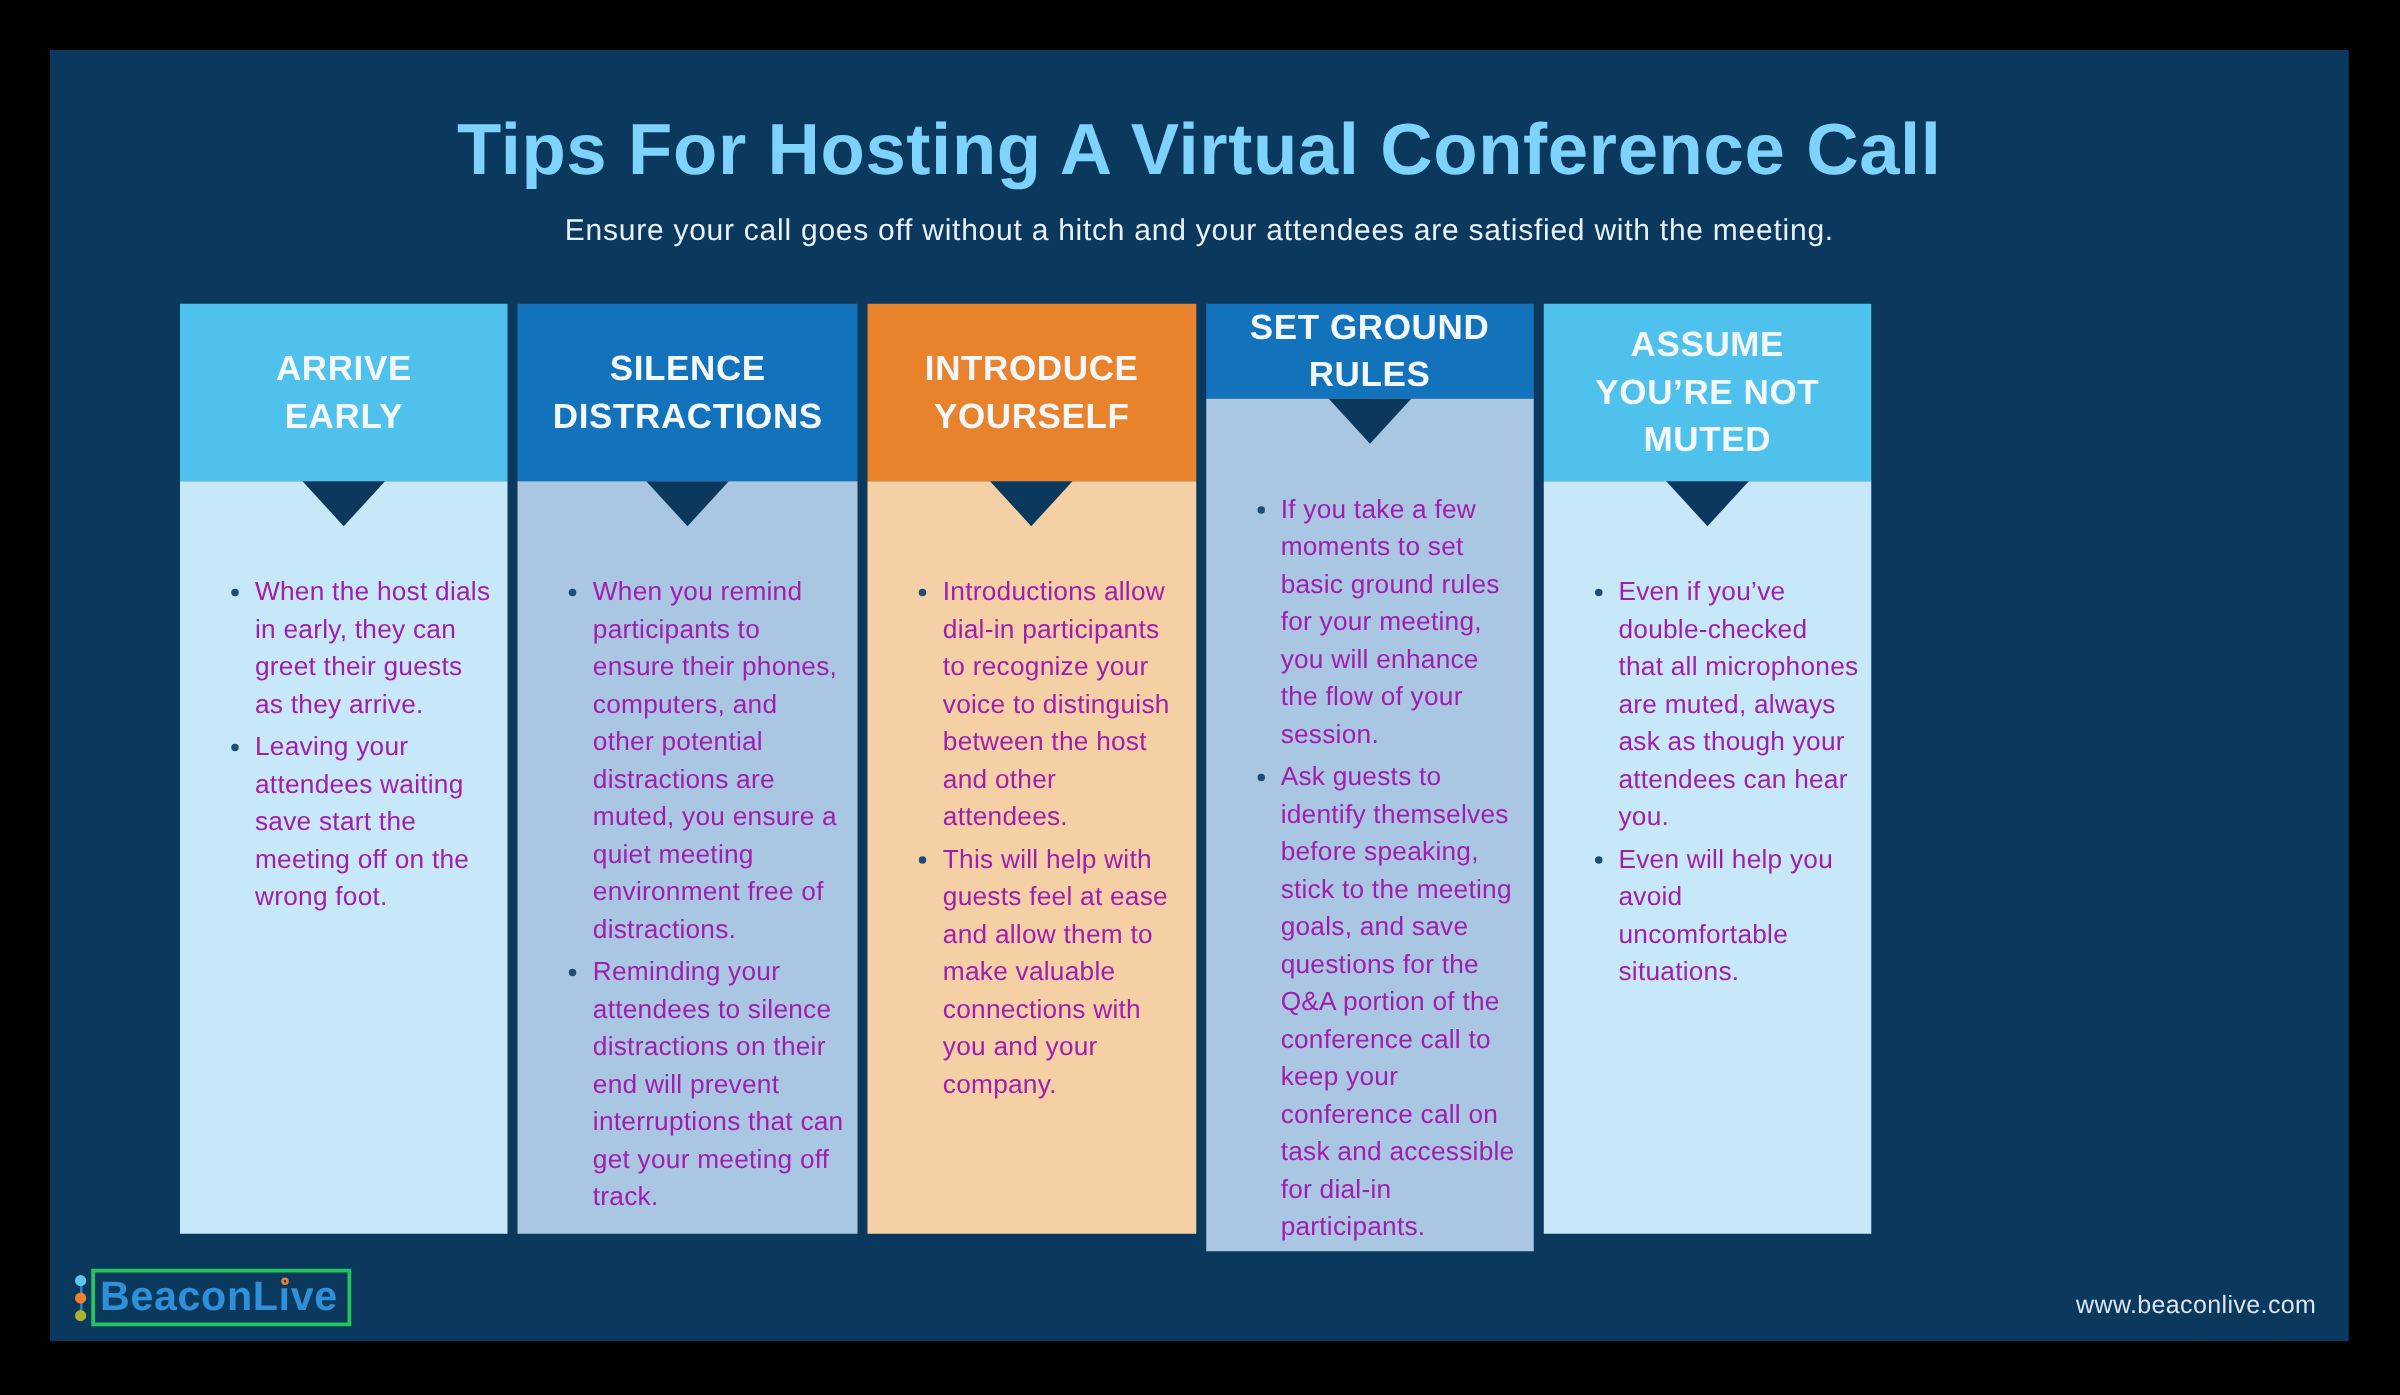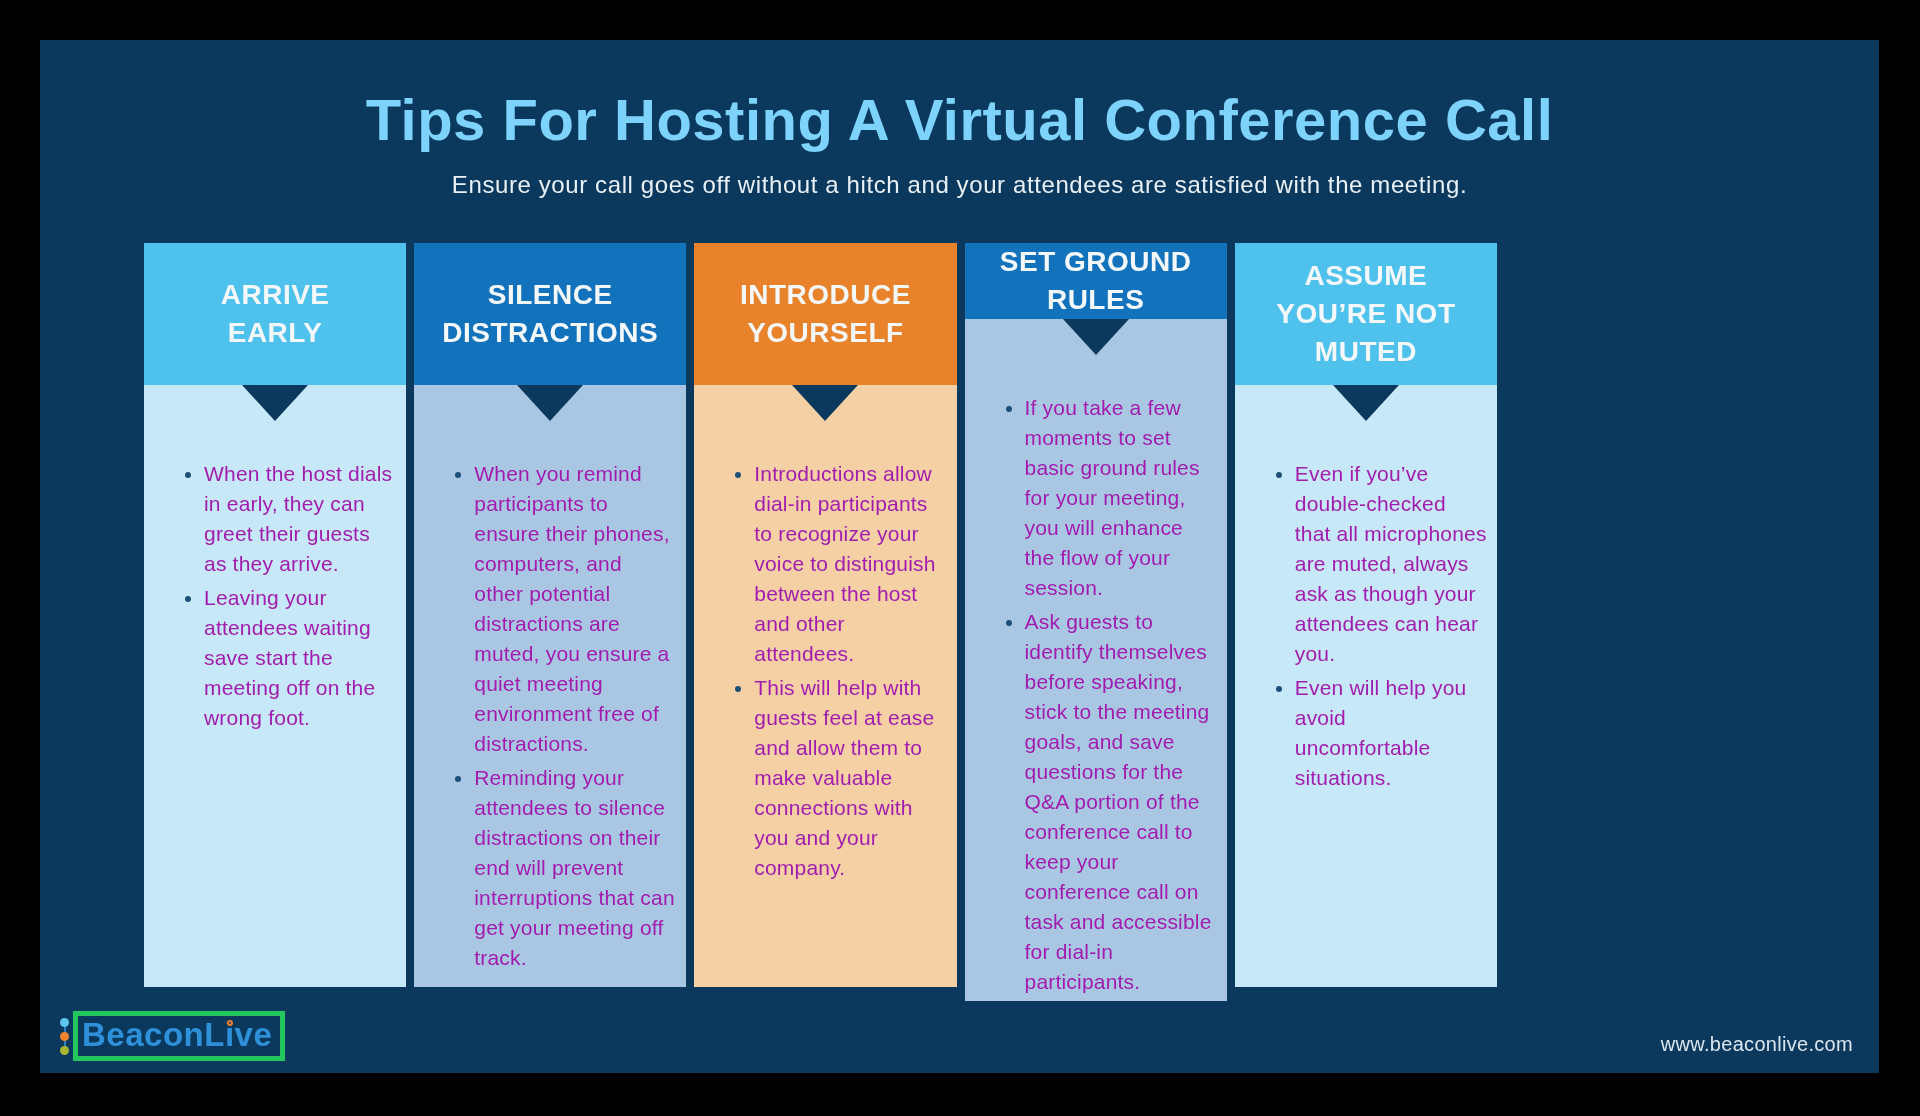--- a/index.html
+++ b/index.html
@@ -115,21 +115,21 @@
     left: 50%; top: 4px; bottom: 4px;
     width: 2px;
     transform: translateX(-50%);
     background: #2E7FBF;
   }
   .logo-dot { width: 9px; height: 9px; border-radius: 50%; z-index: 1; }
   .logo-dot.top { background: #5FC4EE; }
   .logo-dot.mid { background: #F0812F; }
   .logo-dot.bot { background: #A9B52F; }
   .logo-box {
-    border: 5px solid #22c55e;
+    border: 3px solid #22c55e;
     padding: 0 8px 2px 4px;
   }
   .logo-text {
     font-size: 33px;
     font-weight: bold;
     color: #2E90D8;
     letter-spacing: 0.5px;
     white-space: nowrap;
   }
   .i-wrap { position: relative; display: inline-block; }

